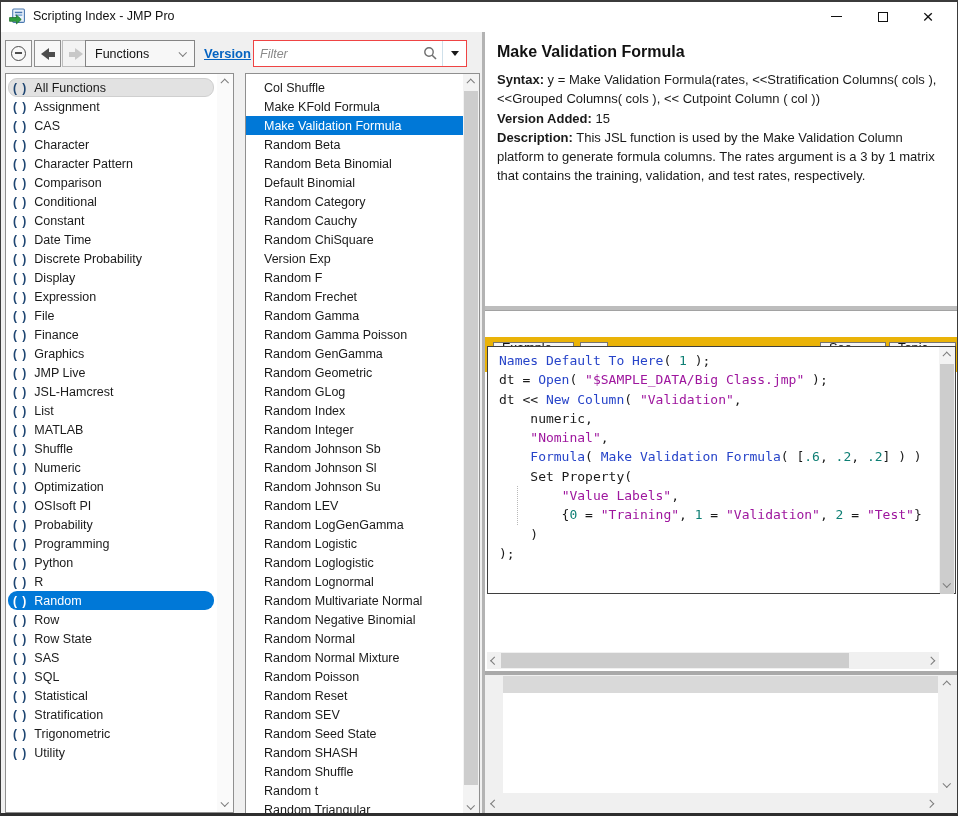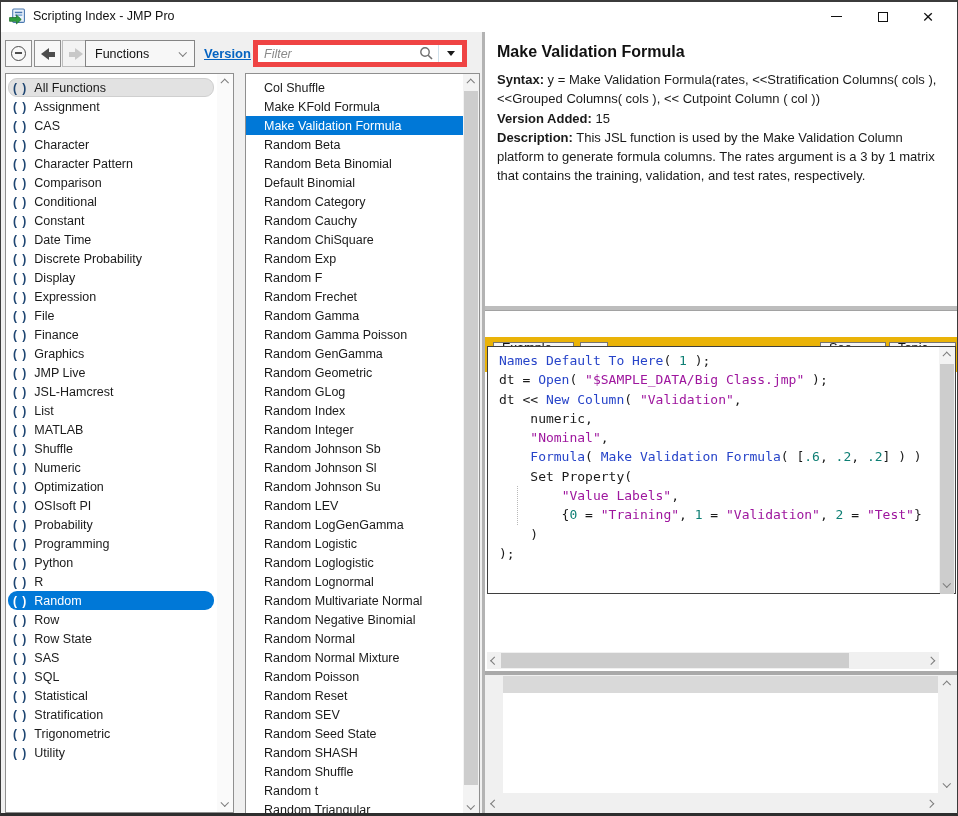--- a/index.html
+++ b/index.html
@@ -44,21 +44,21 @@
   .arrow.left::after   { left:8px; background:#4d4d4d; }
   .arrow.right::before { right:0; border-left:8px solid #c8c8c8; }
   .arrow.right::after  { right:8px; background:#c8c8c8; }
 
   .select-box { position:absolute; left:84px; top:5px; width:110px; height:27px; background:#f7f7f7;
                 border:1px solid #848484; display:flex; align-items:center; padding:0 9px; font-size:12.5px; color:#111; }
   .select-box .chev { margin-left:auto; }
 
   .link { position:absolute; left:203px; top:11px; font-size:13px; color:var(--link,#0563c1); text-decoration:underline; cursor:pointer;font-weight:bold; }
 
-  .filter-box { position:absolute; left:252px; top:5px; width:214px; height:27px; background:#fff; border:5px solid #ef4444;
+  .filter-box { position:absolute; left:252px; top:5px; width:214px; height:27px; background:#fff; border:1px solid #ef4444;
                 display:flex; align-items:center; }
   .filter-box input { flex:1; border:none; outline:none; font-size:12.5px; padding:0 6px; font-family:inherit; color:#333; min-width:0; background:transparent; }
   .filter-box input::placeholder { font-style:italic; color:#8a8a8a; }
   .mag { width:15px; height:15px; flex:0 0 auto; margin-right:4px; }
   .filter-dd { flex:0 0 24px; height:100%; border-left:1px solid #cfe0ea; display:flex; align-items:center; justify-content:center; }
   .tri-down { width:0; height:0; border-left:4px solid transparent; border-right:4px solid transparent; border-top:5px solid #1a1a1a; }
 
   
   .panel { position:absolute; background:#fff; border:1px solid #8f8f8f; overflow:hidden; }
   .panel-left { left:4px; top:41px; width:229px; height:740px; }
@@ -348,21 +348,21 @@
       <div class="list" id="fn-list">
           <div class="row fn-row">Col Shuffle</div>
           <div class="row fn-row">Make KFold Formula</div>
           <div class="row fn-row selected">Make Validation Formula</div>
           <div class="row fn-row">Random Beta</div>
           <div class="row fn-row">Random Beta Binomial</div>
           <div class="row fn-row">Default Binomial</div>
           <div class="row fn-row">Random Category</div>
           <div class="row fn-row">Random Cauchy</div>
           <div class="row fn-row">Random ChiSquare</div>
-          <div class="row fn-row">Random Exp</div>
+          <div class="row fn-row">Version Exp</div>
           <div class="row fn-row">Random F</div>
           <div class="row fn-row">Random Frechet</div>
           <div class="row fn-row">Random Gamma</div>
           <div class="row fn-row">Random Gamma Poisson</div>
           <div class="row fn-row">Random GenGamma</div>
           <div class="row fn-row">Random Geometric</div>
           <div class="row fn-row">Random GLog</div>
           <div class="row fn-row">Random Index</div>
           <div class="row fn-row">Random Integer</div>
           <div class="row fn-row">Random Johnson Sb</div>

